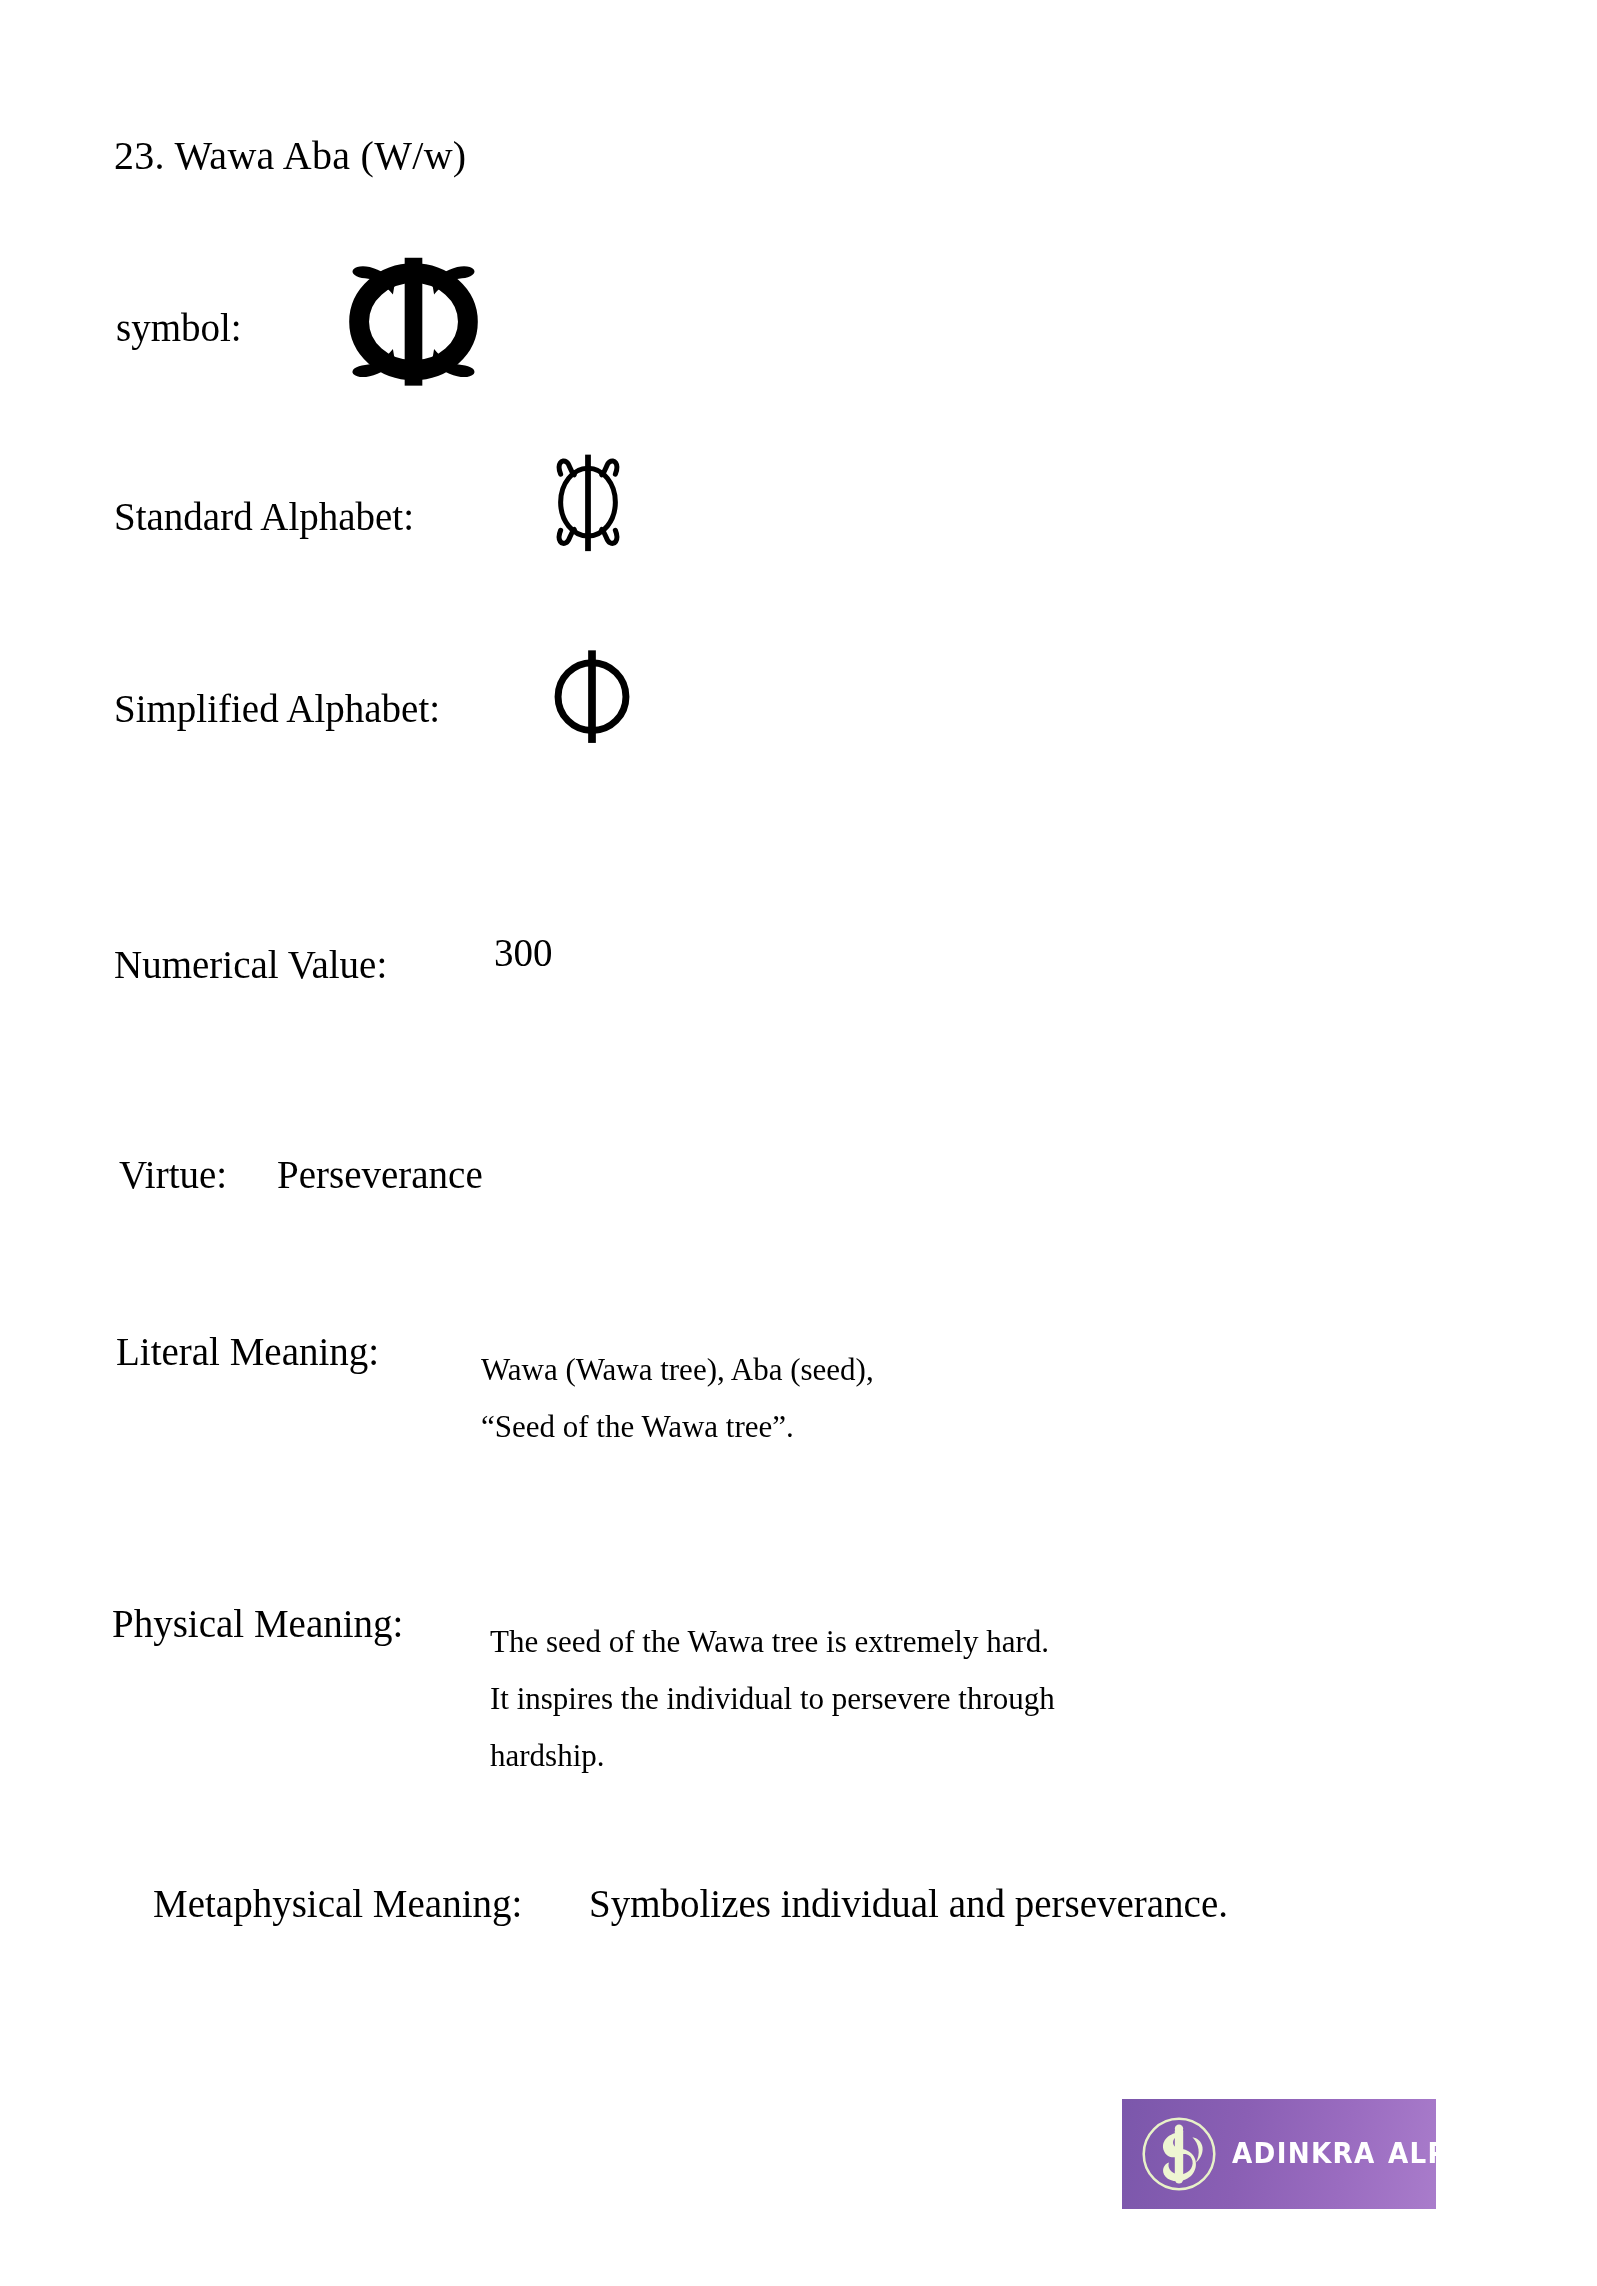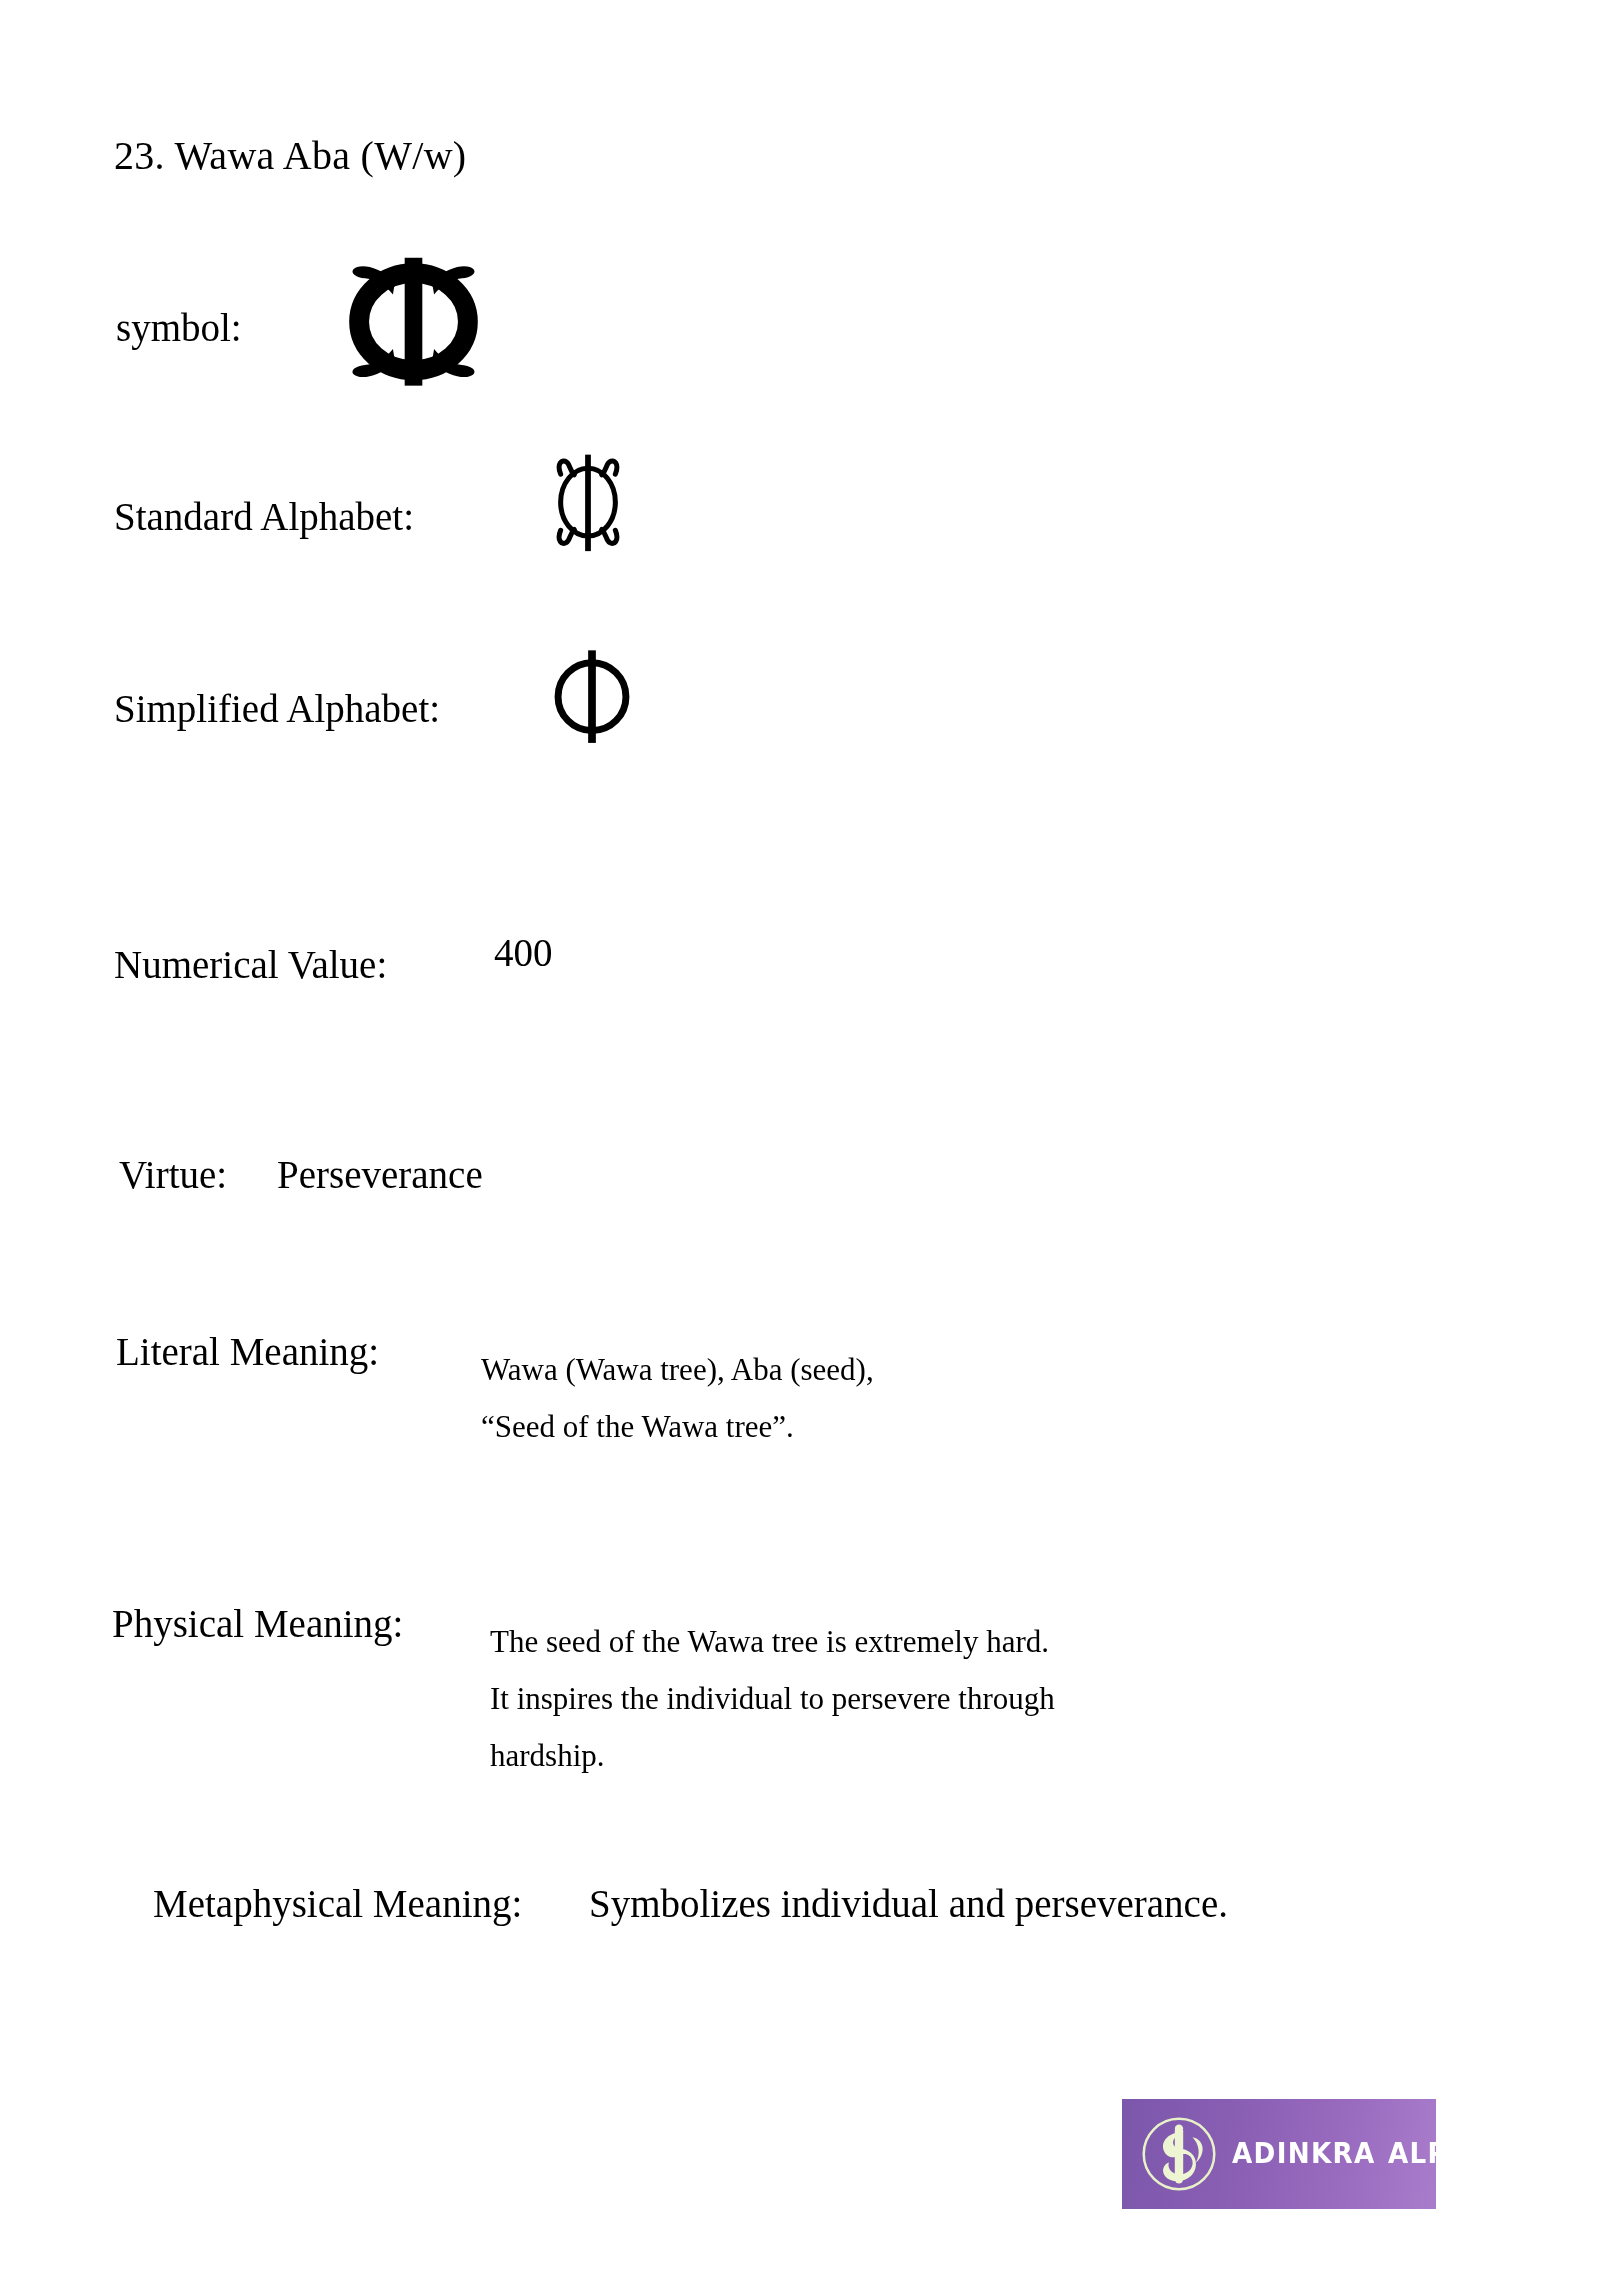--- a/index.html
+++ b/index.html
@@ -159,21 +159,21 @@
   <div class="row-label lbl-simplified">Simplified Alphabet:</div>
 
   <div class="glyph glyph-simplified">
     <svg viewBox="0 0 120 140" xmlns="http://www.w3.org/2000/svg" aria-hidden="true">
       <circle cx="60" cy="76" r="44" fill="none" stroke="#000" stroke-width="9"></circle>
       <rect x="55" y="16" width="10" height="120" fill="#000"></rect>
     </svg>
   </div>
 
   <div class="row-label lbl-numerical">Numerical Value:</div>
-  <div class="row-value val-numerical">400</div>
+  <div class="row-value val-numerical">300</div>
 
   <div class="row-label lbl-virtue">Virtue:</div>
   <div class="row-value val-virtue">Perseverance</div>
 
   <div class="row-label lbl-literal">Literal Meaning:</div>
   <div class="para para-literal">Wawa (Wawa tree), Aba (seed),
 “Seed of the Wawa tree”.</div>
 
   <div class="row-label lbl-physical">Physical Meaning:</div>
   <div class="para para-physical">The seed of the Wawa tree is extremely hard.

